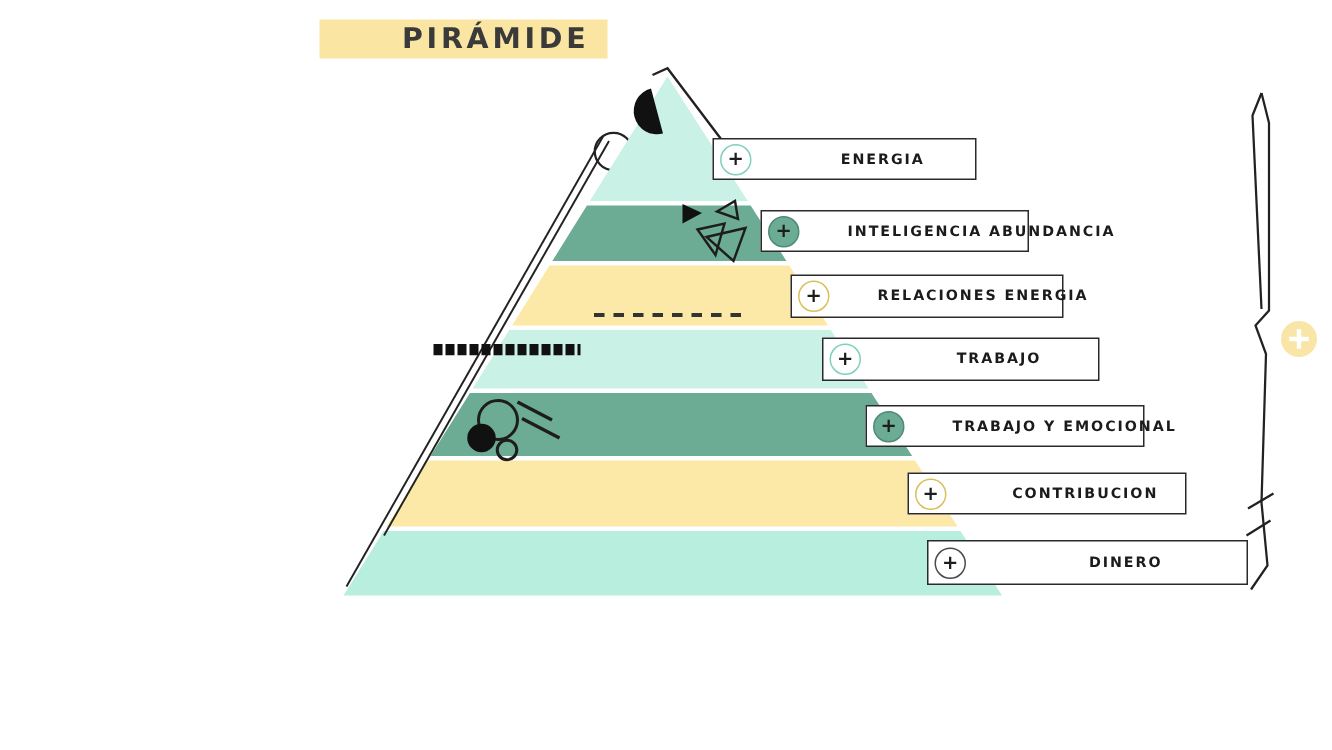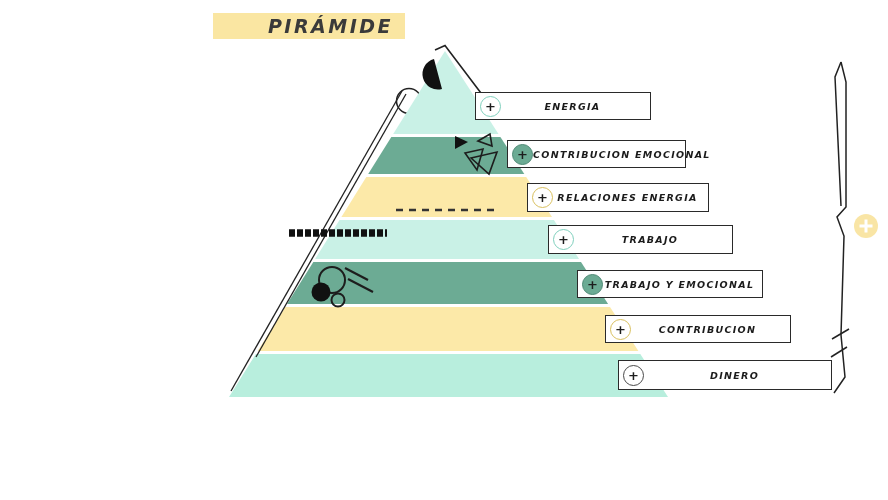--- a/index.html
+++ b/index.html
@@ -1,20 +1,20 @@
 <!DOCTYPE html>
 <html><head>
 <meta charset="utf-8">
 <style>
   html,body{margin:0;padding:0;}
   body{
     width:888px;height:500px;background:#ffffff;position:relative;overflow:hidden;
     font-family:"DejaVu Sans", sans-serif;
   }
-  .stage{position:absolute;inset:0;width:828px;height:500px;font-style:italic;}
+  .stage{position:absolute;inset:0;width:828px;height:500px;}
   svg.diagram{position:absolute;left:0;top:0;}
 
   
   .title-highlight{
     position:absolute;left:213px;top:13px;width:192px;height:26px;
     background:#fae6a2;color:#3a3a3a;font-weight:bold;font-size:19px;
     letter-spacing:2.5px;line-height:26px;text-align:right;padding-right:12px;
     box-sizing:border-box;
   }
   .title-box{
@@ -35,21 +35,21 @@
     margin-left:4px;flex:0 0 auto;display:flex;align-items:center;justify-content:center;
     font-size:13px;font-weight:bold;color:#1d1d1d;line-height:1;background:#fff;
     box-sizing:border-box;
   }
   .ring-teal  .plus-circle{border-color:#7fd0bd;}
   .ring-green .plus-circle{border-color:#4f8a76;background:#6cab94;}
   .ring-yellow .plus-circle{border-color:#d9c05e;}
   .ring-dark  .plus-circle{border-color:#4a4a4a;}
   .label-text{
     flex:1;text-align:center;font-size:9.5px;font-weight:bold;
-    letter-spacing:1.3px;color:#1b1b1b;white-space:nowrap;padding-right:6px;
+    letter-spacing:1.3px;color:#1b1b1b;white-space:nowrap;padding-right:6px;padding-left:32px;
   }
 </style>
 </head>
 <body>
 
 <div class="stage">
 
   <svg class="diagram" width="888" height="500" viewBox="0 0 888 500">
 
     <circle cx="409" cy="101" r="12.5" fill="#ffffff" stroke="#222" stroke-width="1.5"></circle>
@@ -110,21 +110,21 @@
 
   <div class="title-highlight">PIRÁMIDE</div>
 
   <div class="label-box ring-teal" style="left:475px;top:92px;width:176px;height:28px;">
     <span class="plus-circle">+</span>
     <span class="label-text">ENERGIA</span>
   </div>
 
   <div class="label-box ring-green" style="left:507px;top:140px;width:179px;height:28px;">
     <span class="plus-circle">+</span>
-    <span class="label-text">CONTRIBUCION EMOCIONAL</span>
+    <span class="label-text">INTELIGENCIA ABUNDANCIA</span>
   </div>
 
   <div class="label-box ring-yellow" style="left:527px;top:183px;width:182px;height:29px;">
     <span class="plus-circle">+</span>
     <span class="label-text">RELACIONES ENERGIA</span>
   </div>
 
   <div class="label-box ring-teal" style="left:548px;top:225px;width:185px;height:29px;">
     <span class="plus-circle">+</span>
     <span class="label-text">TRABAJO</span>

